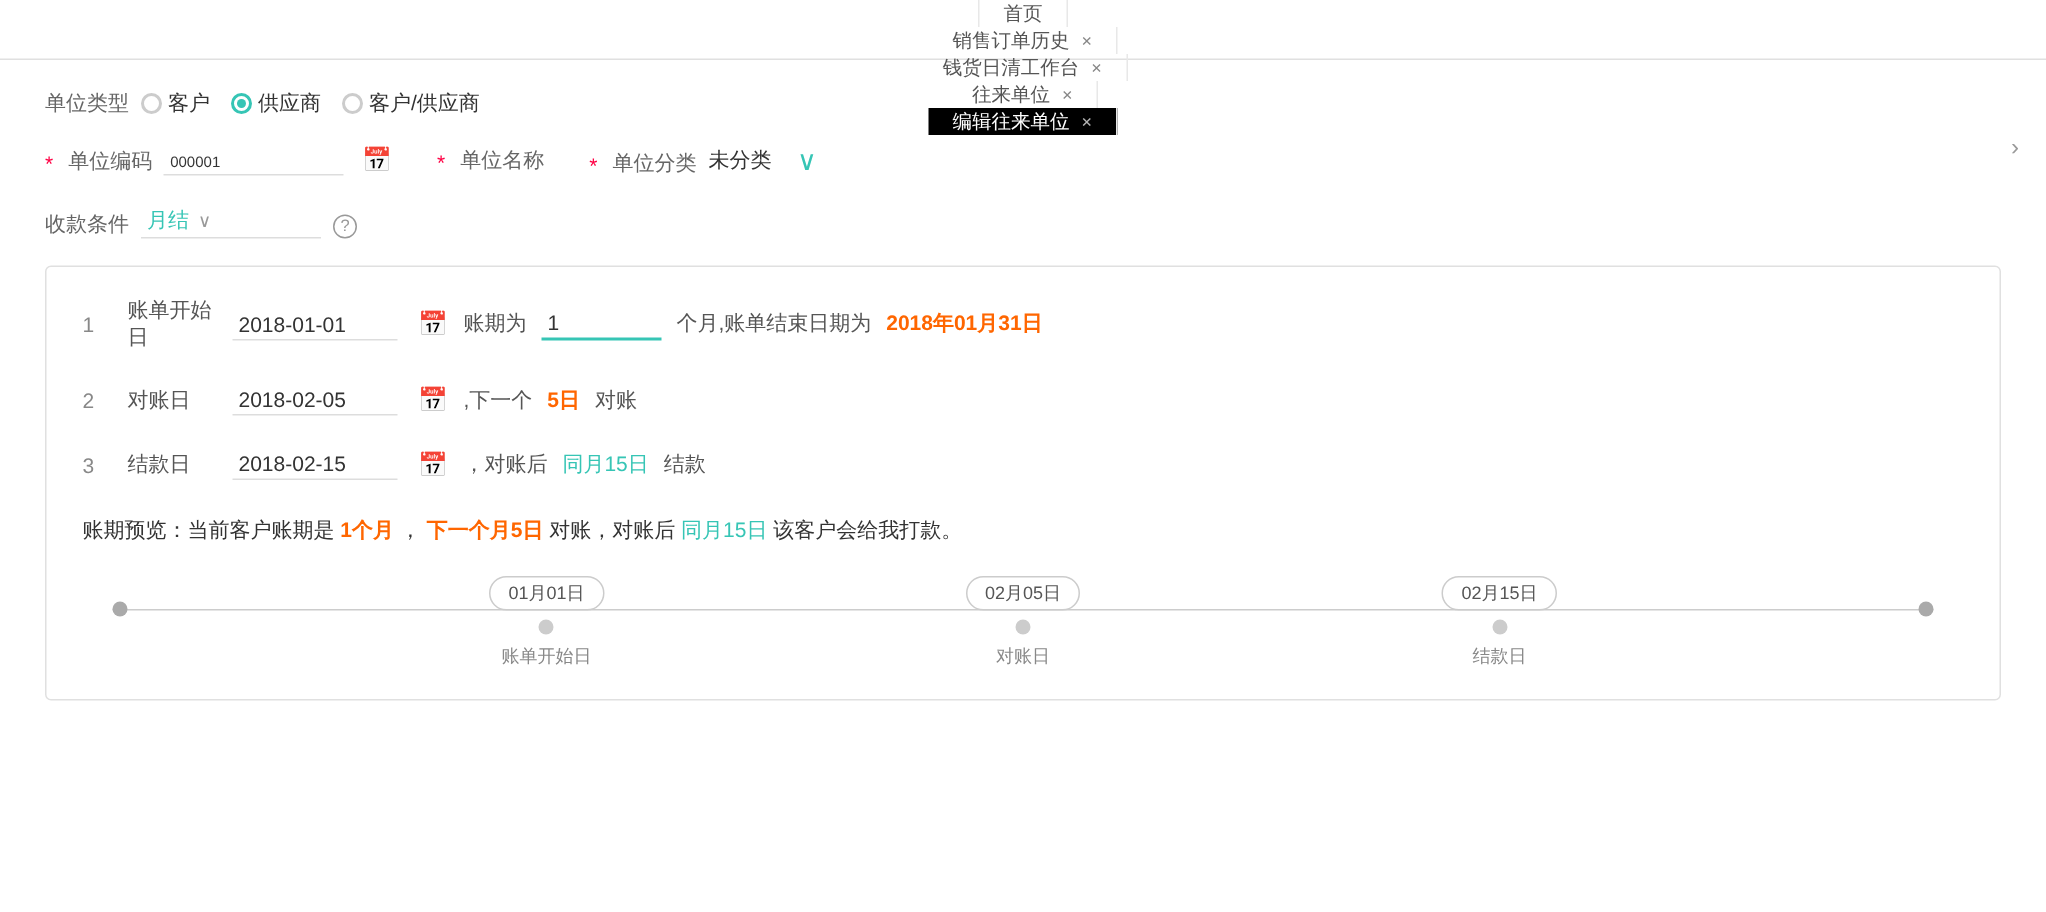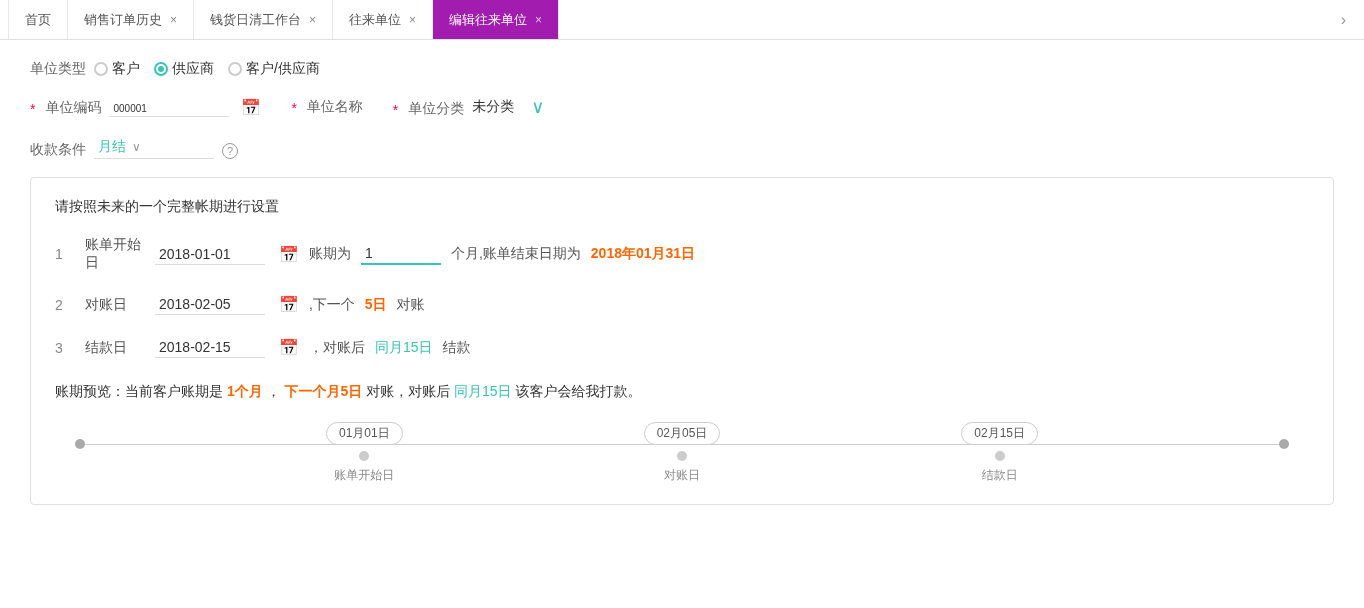--- a/index.html
+++ b/index.html
@@ -6,36 +6,37 @@
     body { font-family: "Microsoft YaHei", "PingFang SC", sans-serif; font-size: 14px; color: #333; background: #f5f5f5; }
 
     
     .tab-bar {
       display: flex;
       align-items: center;
       background: #fff;
       border-bottom: 1px solid #e0e0e0;
       height: 40px;
       padding: 0 8px;
+      flex-direction: column;
     }
     .tab-item {
       display: flex;
       align-items: center;
       padding: 0 16px;
       height: 100%;
       cursor: pointer;
       font-size: 13px;
       color: #555;
       border-right: 1px solid #e8e8e8;
       white-space: nowrap;
       position: relative;
     }
     .tab-item:first-child { border-left: 1px solid #e8e8e8; }
     .tab-item.active {
-      background: #a21caf;
+      background: #000000;
       color: #fff;
       text-align: right;
     }
     .tab-item .tab-close {
       margin-left: 8px;
       font-size: 12px;
       color: inherit;
       opacity: 0.7;
       cursor: pointer;
     }
@@ -314,21 +315,20 @@
       <span class="form-label">收款条件</span>
       <div class="select-field">
         <span class="select-text">月结</span>
         <span class="chevron">∨</span>
       </div>
       <div class="help-icon">?</div>
     </div>
   </div>
 
   <div class="period-box">
-    <div class="period-title">请按照未来的一个完整帐期进行设置</div>
 
     <div class="period-row">
       <span class="period-num">1</span>
       <span class="period-row-label">账单开始日</span>
       <input class="date-input" type="text" value="2018-01-01" style="">
       <span class="calendar-icon">📅</span>
       <span class="text-desc">账期为</span>
       <input class="months-input" type="text" value="1" style="">
       <span class="text-desc">个月,账单结束日期为</span>
       <span class="highlight-orange">2018年01月31日</span>

